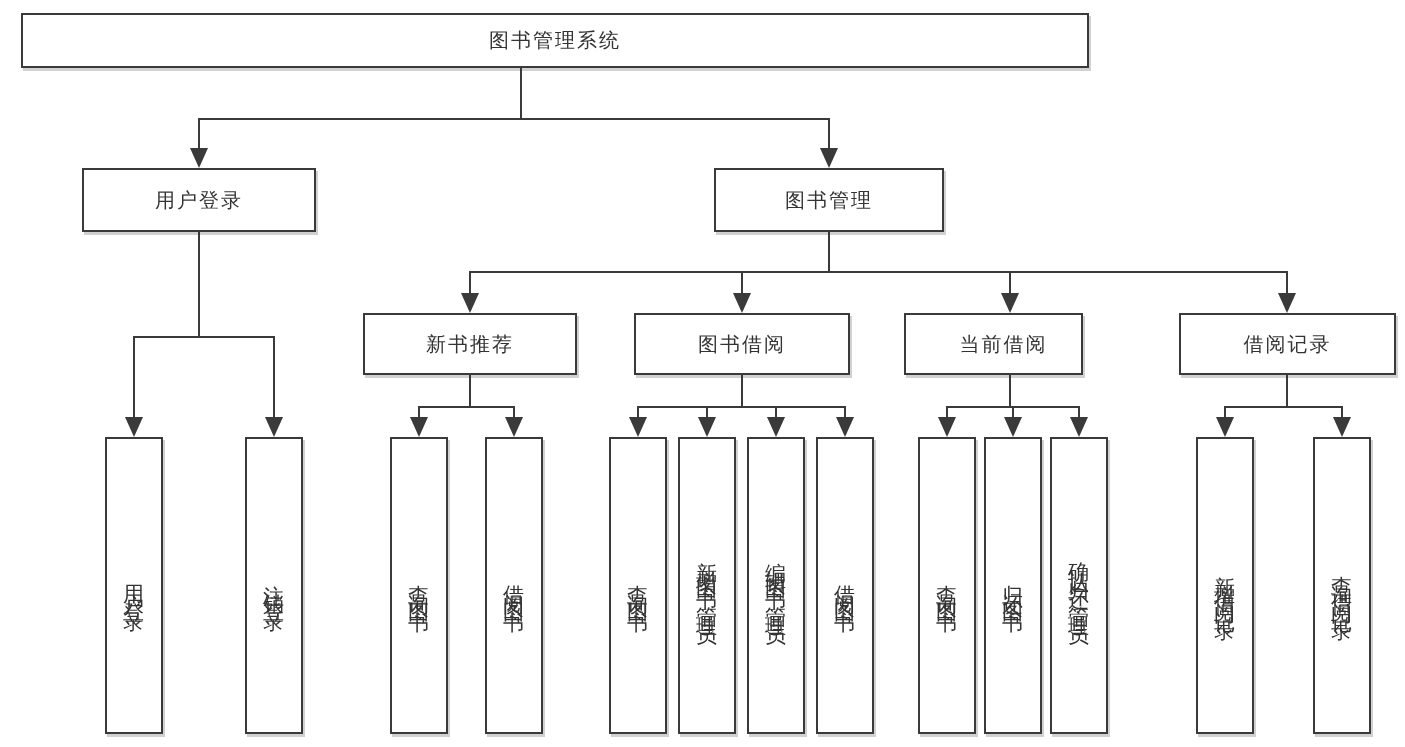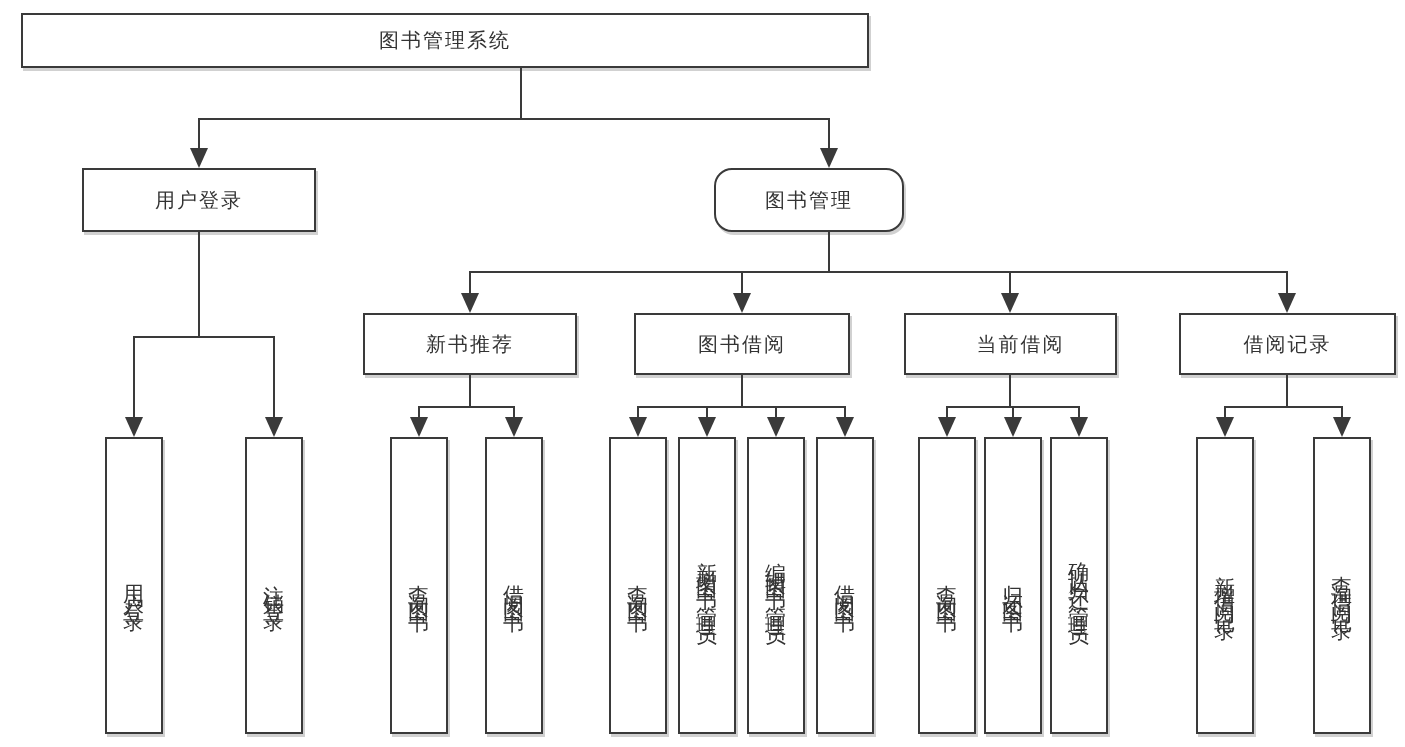--- a/index.html
+++ b/index.html
@@ -25,26 +25,26 @@
     white-space:nowrap;
   }
   .line{position:absolute;background:#3a3a3a;}
   .line.v{width:2px;}
   .line.h{height:2px;}
   .arrow{
     position:absolute;width:0;height:0;
     border-left:9px solid transparent;border-right:9px solid transparent;
     border-top:20px solid #3a3a3a;
   }
-  #b-root{left:21px;top:13px;width:848px;height:55px;}
+  #b-root{left:21px;top:13px;width:1068px;height:55px;}
   #b-login{left:82px;top:168px;width:234px;height:64px;}
-  #b-mgmt{left:714px;top:168px;width:190px;height:64px;border-radius:18px;}
+  #b-mgmt{left:714px;top:168px;width:230px;height:64px;}
   #b-s0{left:363px;top:313px;width:214px;height:62px;}
   #b-s1{left:634px;top:313px;width:216px;height:62px;}
-  #b-s2{left:904px;top:313px;width:213px;height:62px;padding-left:20px;}
+  #b-s2{left:904px;top:313px;width:179px;height:62px;padding-left:20px;}
   #b-s3{left:1179px;top:313px;width:217px;height:62px;}
   #v-login-0{left:105px;}  #v-login-1{left:245px;}
   #v-s0-0{left:390px;}     #v-s0-1{left:485px;}
   #v-s1-0{left:609px;}     #v-s1-1{left:678px;}  #v-s1-2{left:747px;}  #v-s1-3{left:816px;}
   #v-s2-0{left:918px;}     #v-s2-1{left:984px;}  #v-s2-2{left:1050px;}
   #v-s3-0{left:1196px;}    #v-s3-1{left:1313px;}
   #watermark{
     position:absolute;left:1188px;top:716px;font-size:19px;letter-spacing:1px;
     color:#9c9c9c;z-index:5;white-space:nowrap;
   }

